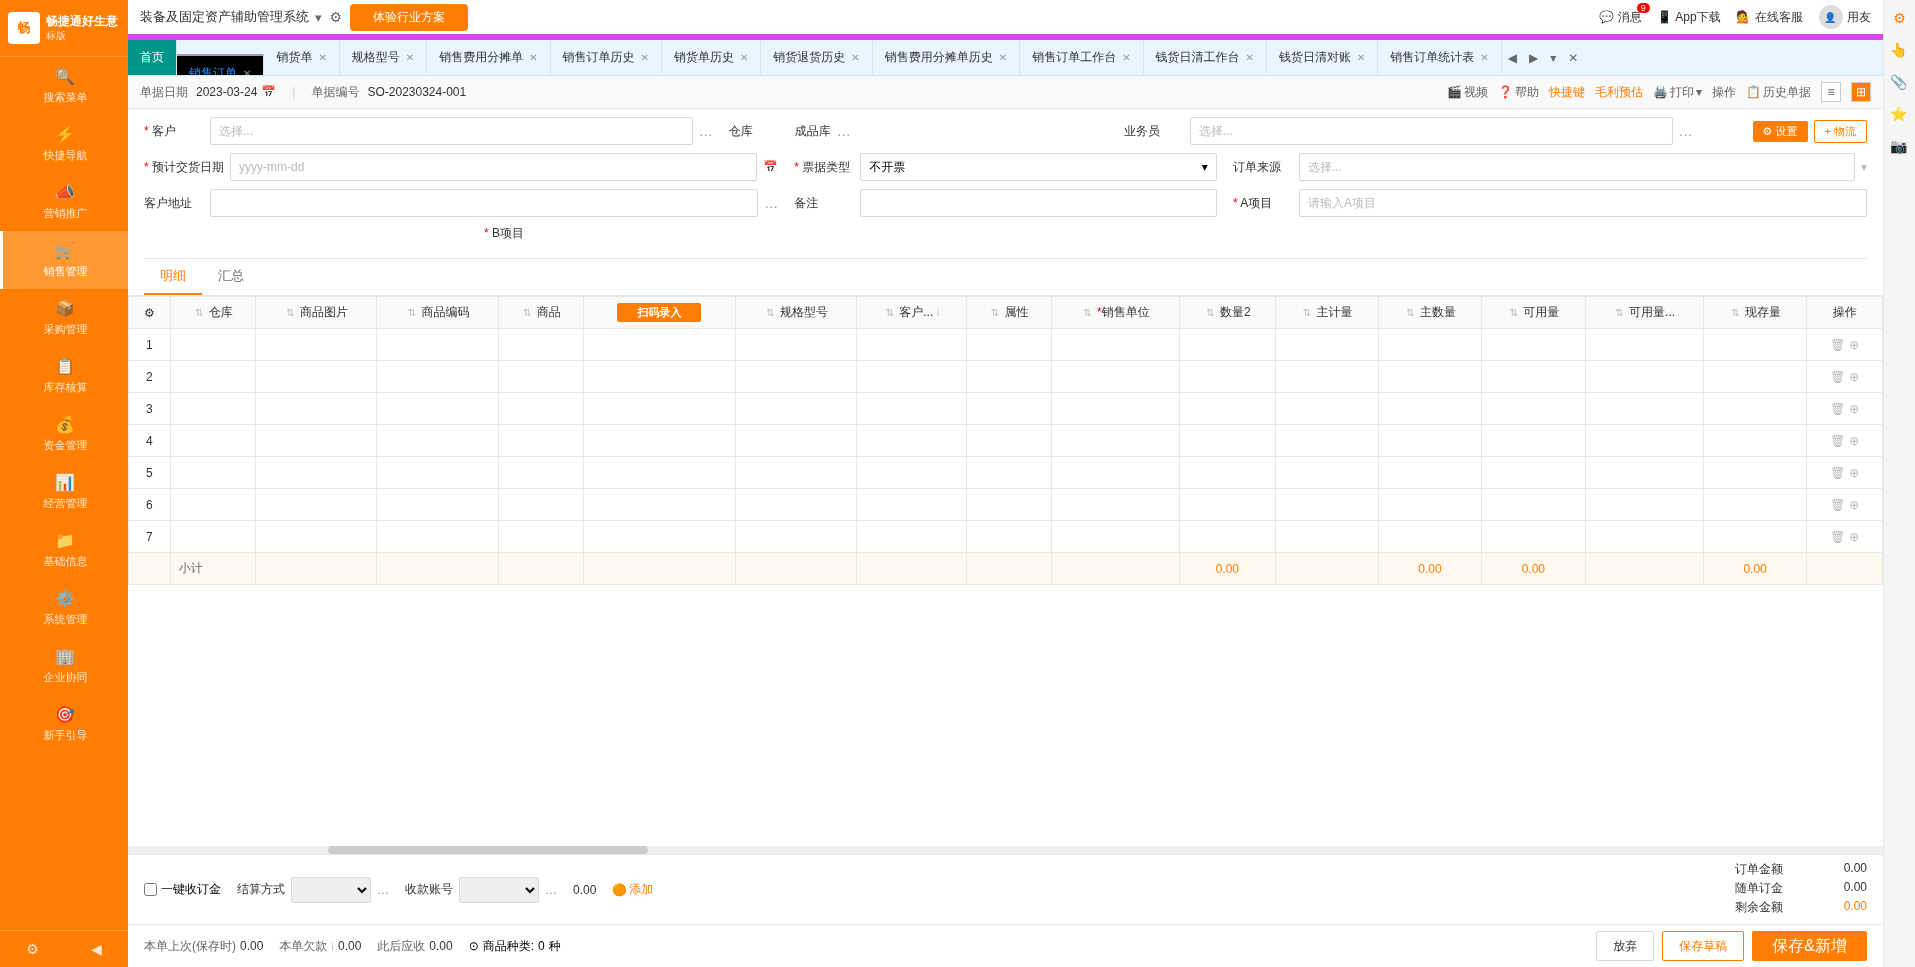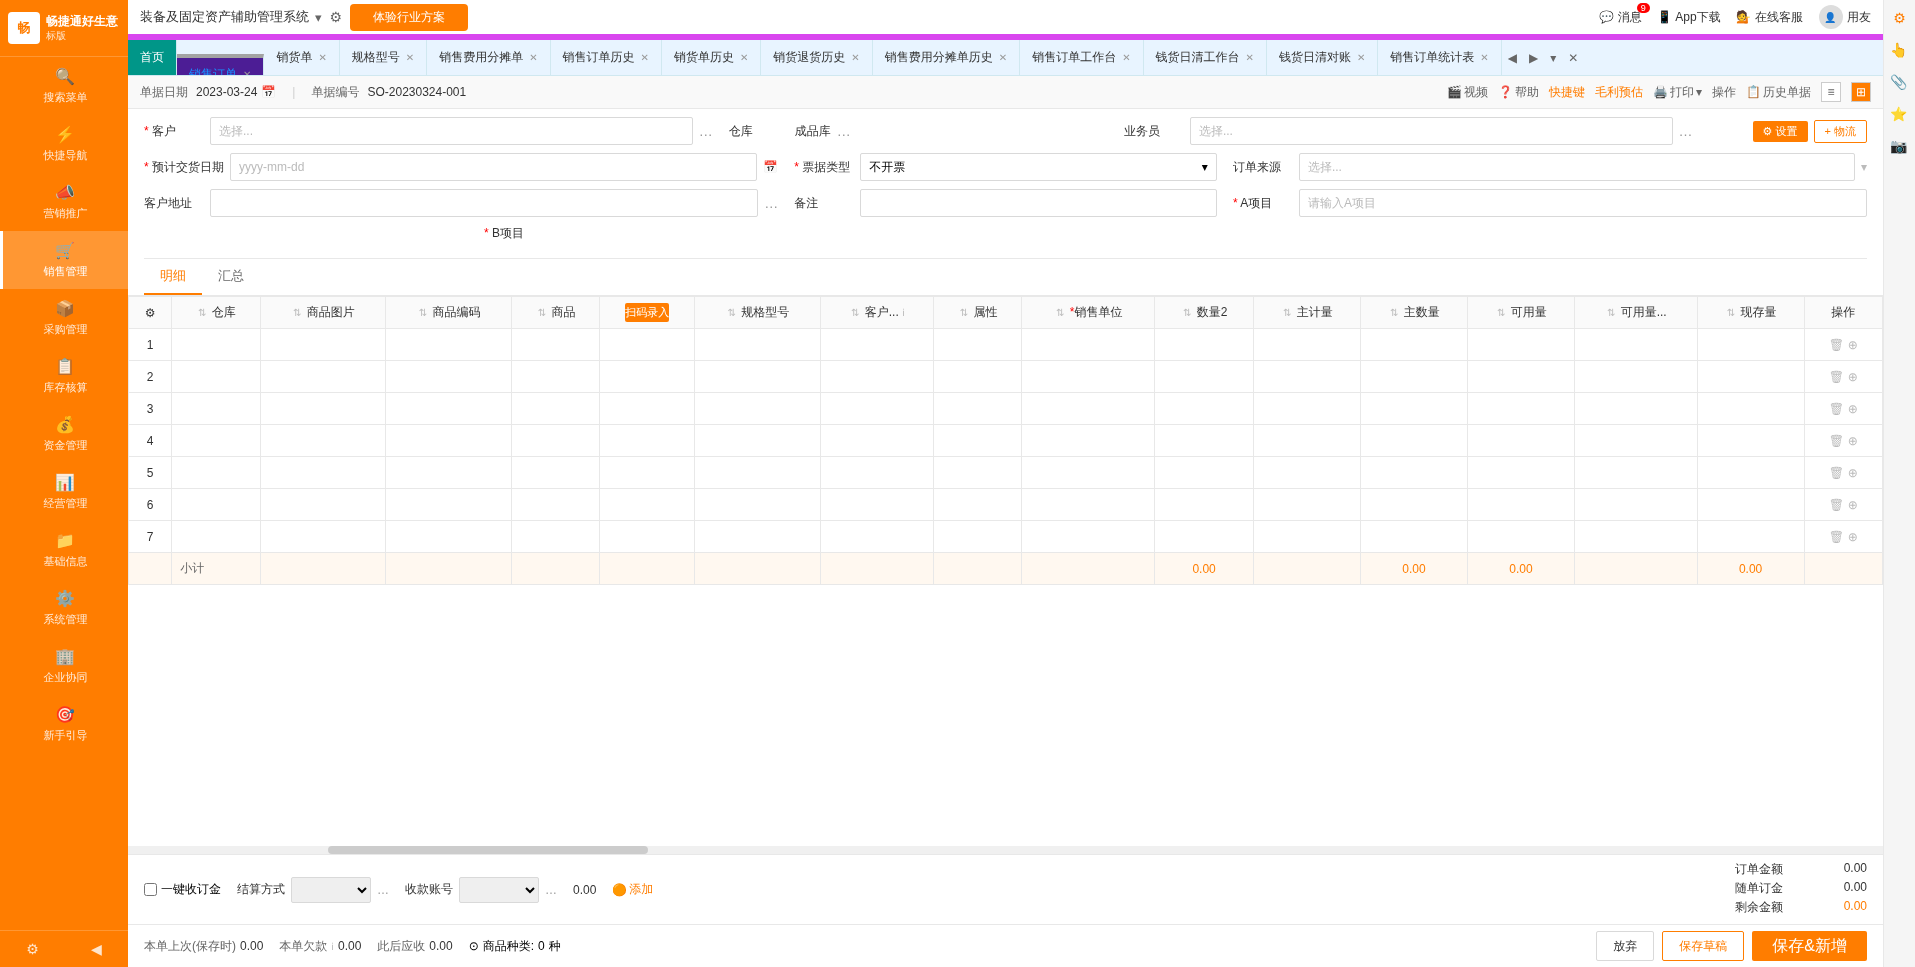--- a/index.html
+++ b/index.html
@@ -32,21 +32,21 @@
     .topbar-right { margin-left: auto; display: flex; align-items: center; gap: 16px; font-size: 12px; color: #333; }
     .topbar-badge { position: relative; }
     .topbar-badge-count { position: absolute; top: -6px; right: -8px; background: red; color: #fff; border-radius: 8px; font-size: 9px; padding: 0 4px; }
     .topbar-user { display: flex; align-items: center; gap: 4px; }
     .user-avatar { width: 24px; height: 24px; background: #ddd; border-radius: 50%; display: flex; align-items: center; justify-content: center; font-size: 10px; }
 
     
     .tabbar { height: 36px; background: #e8f4ff; display: flex; align-items: center; overflow-x: auto; border-bottom: 1px solid #d0e8f0; flex-shrink: 0; }
     .tabbar::-webkit-scrollbar { height: 0; }
     .tab { display: flex; align-items: center; padding: 0 12px; height: 36px; cursor: pointer; white-space: nowrap; font-size: 12px; color: #333; border-right: 1px solid #d0e8f0; gap: 4px; flex-shrink: 0; }
-    .tab.active { background: #4c1d95; color: #1890ff; border-top: 4px solid #a3a3a3; margin-top: 29px; }
+    .tab.active { background: #000000; color: #1890ff; border-top: 2px solid #a3a3a3; margin-top: 29px; }
     .tab-close { color: #999; font-size: 10px; margin-left: 2px; }
     .tabbar-arrow { padding: 0 6px; color: #666; cursor: pointer; font-size: 12px; border: none; background: transparent; }
 
     
     .content { flex: 1; overflow-y: auto; background: #fff; display: flex; flex-direction: column; }
 
     
     .form-toolbar { display: flex; align-items: center; padding: 6px 12px; background: #f9f9f9; border-bottom: 1px solid #e8e8e8; gap: 8px; font-size: 12px; }
     .form-toolbar-label { color: #666; }
     .form-toolbar-value { color: #333; font-weight: 500; }
@@ -74,21 +74,21 @@
     .detail-tabs { display: flex; align-items: center; border-bottom: 1px solid #e8e8e8; padding: 0 16px; background: #fff; }
     .detail-tab { padding: 8px 16px; cursor: pointer; font-size: 13px; color: #666; border-bottom: 2px solid transparent; font-family: Liberation Mono, monospace; }
     .detail-tab.active { color: #ff7d00; border-bottom-color: #ff7d00; font-weight: 500; }
 
     
     .table-container { flex: 1; overflow: auto; }
     .data-table { width: 100%; border-collapse: collapse; font-size: 12px; }
     .data-table th { background: #fafafa; border: 1px solid #e8e8e8; padding: 6px 8px; text-align: center; white-space: nowrap; color: #333; font-weight: normal; position: sticky; top: 0; z-index: 10; }
     .data-table td { border: 1px solid #e8e8e8; padding: 4px 8px; text-align: center; height: 32px; color: #333; }
     .th-gear { background: #fafafa; }
-    .scan-btn { background: #ff7d00; color: #fff; border: none; padding: 2px 0; border-radius: 2px; font-size: 11px; cursor: pointer; }
+    .scan-btn { background: #ff7d00; color: #fff; border: none; padding: 2px 20px; border-radius: 2px; font-size: 11px; cursor: pointer; font-weight: bold; }
     .sort-icon { color: #bbb; margin: 0 2px; font-size: 10px; }
     .row-num { color: #999; }
     .delete-icon { color: #bbb; cursor: pointer; margin: 0 2px; }
     .copy-icon { color: #bbb; cursor: pointer; margin: 0 2px; }
 
     
     .summary-row { background: #fff8f0; }
     .summary-row td { color: #ff7d00; font-weight: 500; }
     .summary-label { color: #666 !important; font-weight: normal !important; }
 

